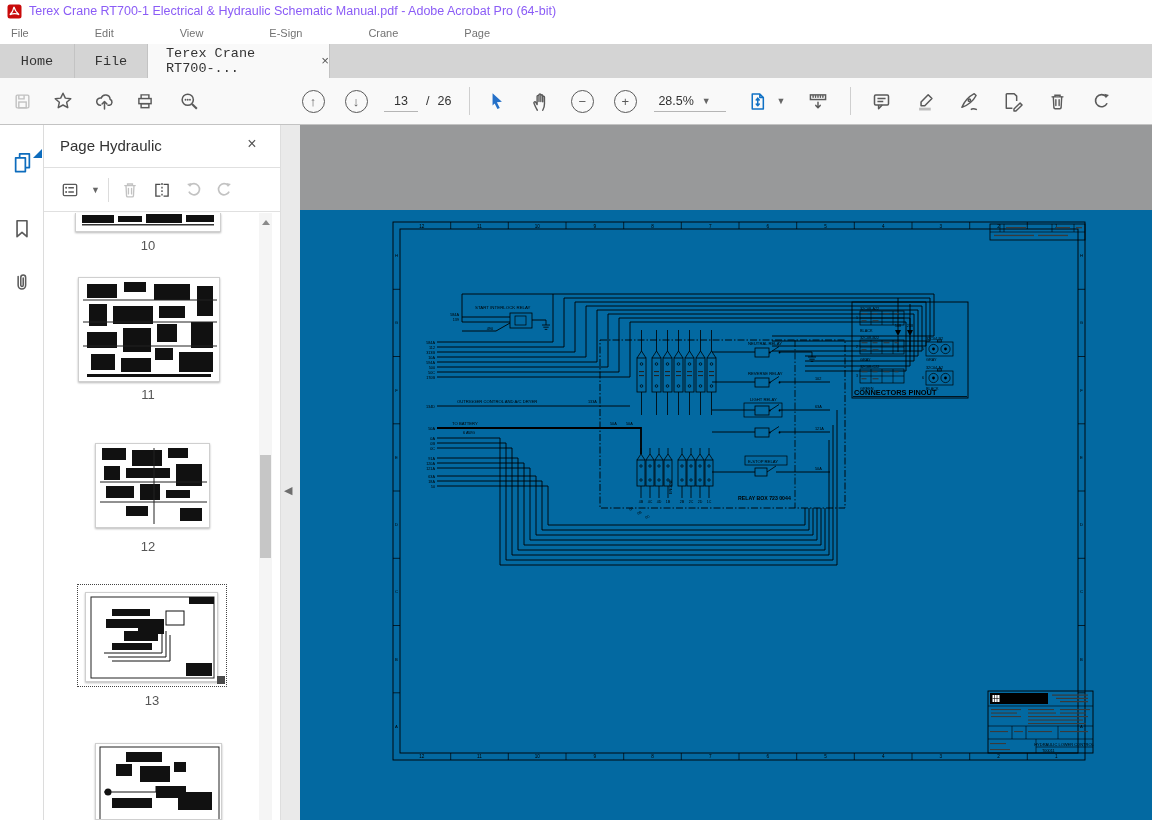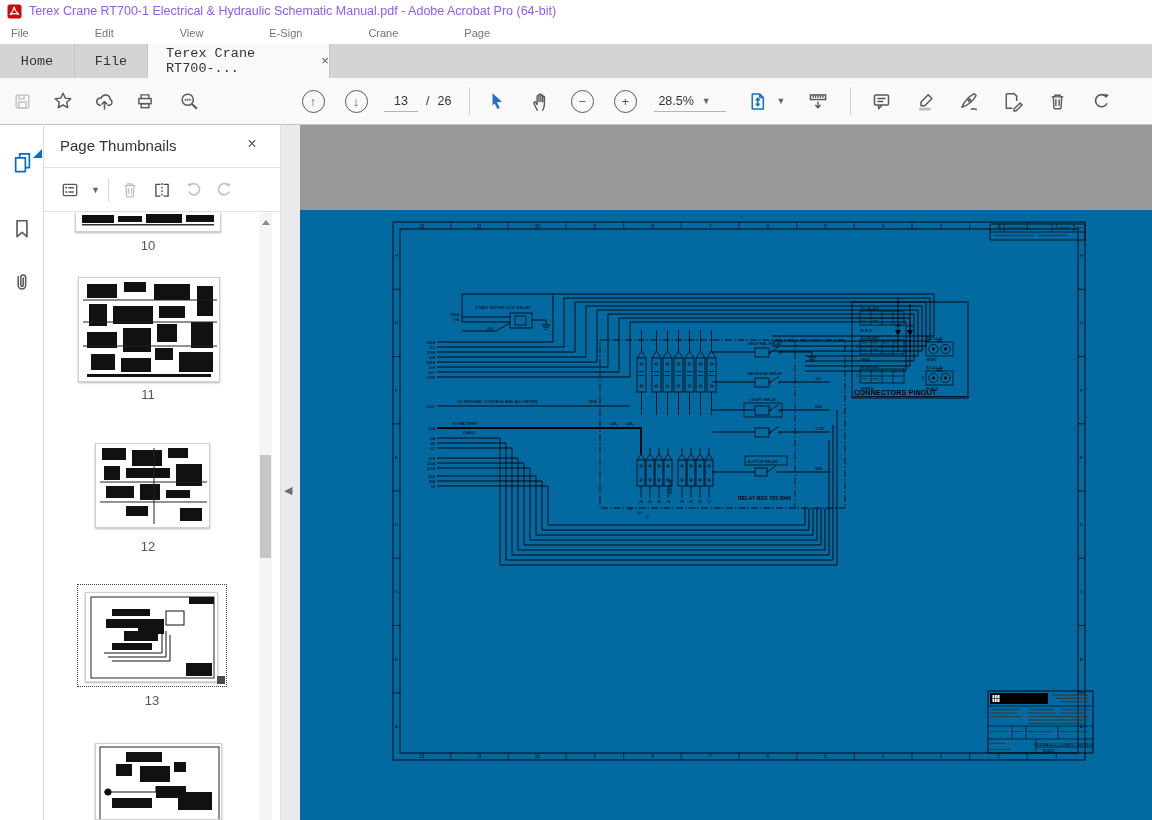--- a/index.html
+++ b/index.html
@@ -262,21 +262,21 @@
     </div>
     <div class="railbtn" style="top:146px">
       <svg width="22" height="24" viewBox="0 0 20 21">
         <path d="M6.5 4.5 v8 a3.4 3.4 0 0 0 6.8 0 V5.5 a2.2 2.2 0 0 0-4.4 0 v7 a1.1 1.1 0 0 0 2.2 0 V6" stroke="#5a5a5a" fill="none" stroke-width="1.4" stroke-linecap="round"></path>
       </svg>
     </div>
   </div>
 
   <div class="panel">
     <div class="panel-header">
-      <span class="panel-title">Page Thumbnails</span>
+      <span class="panel-title">Page Hydraulic</span>
       <span class="panel-close">×</span>
     </div>
     <div class="panel-tools">
       <div class="ptbtn">
         <svg width="20" height="20" viewBox="0 0 18 18">
           <g stroke="#5a5a5a" fill="none" stroke-width="1.2">
             <rect x="3" y="4" width="12" height="10" rx="1"></rect>
             <path d="M7.5 7 h5 M7.5 10.8 h5"></path>
           </g>
           <circle cx="5.5" cy="7" r=".9" fill="#5a5a5a"></circle>

